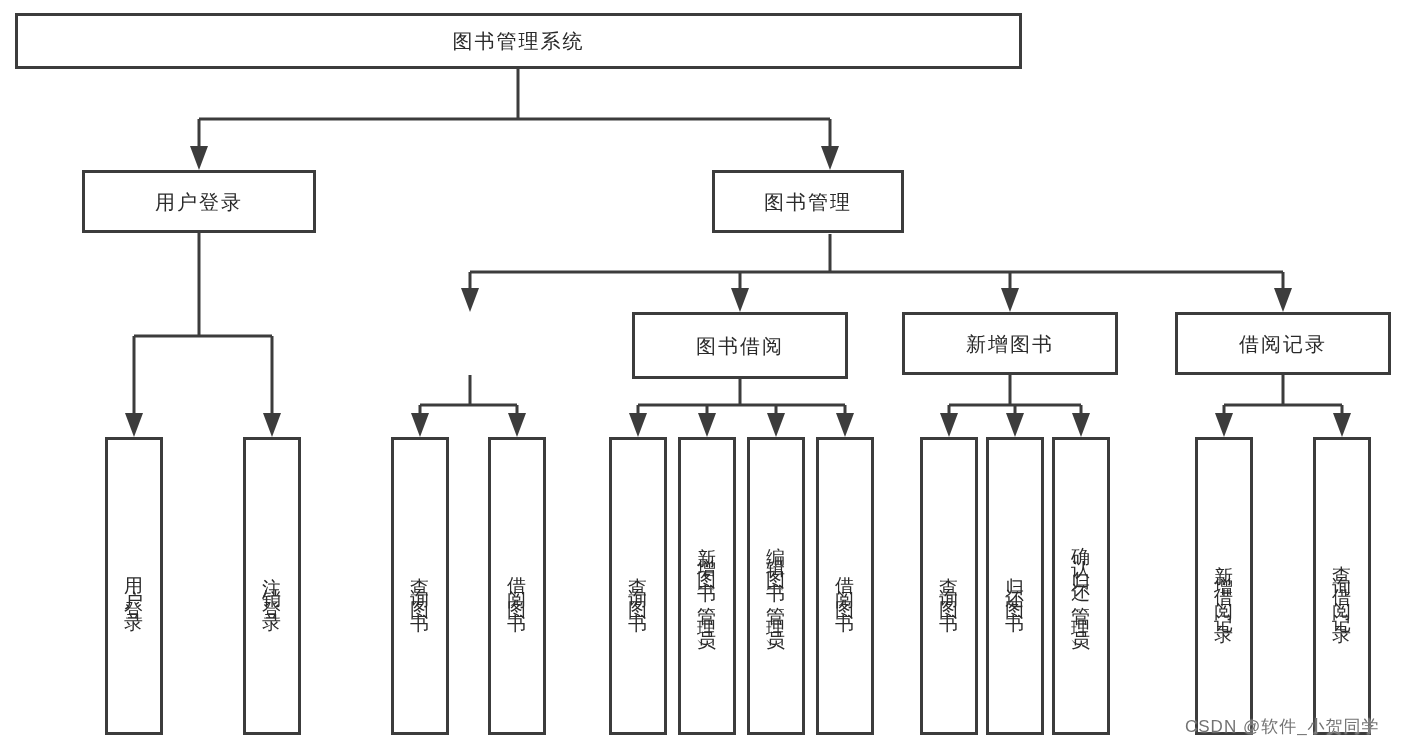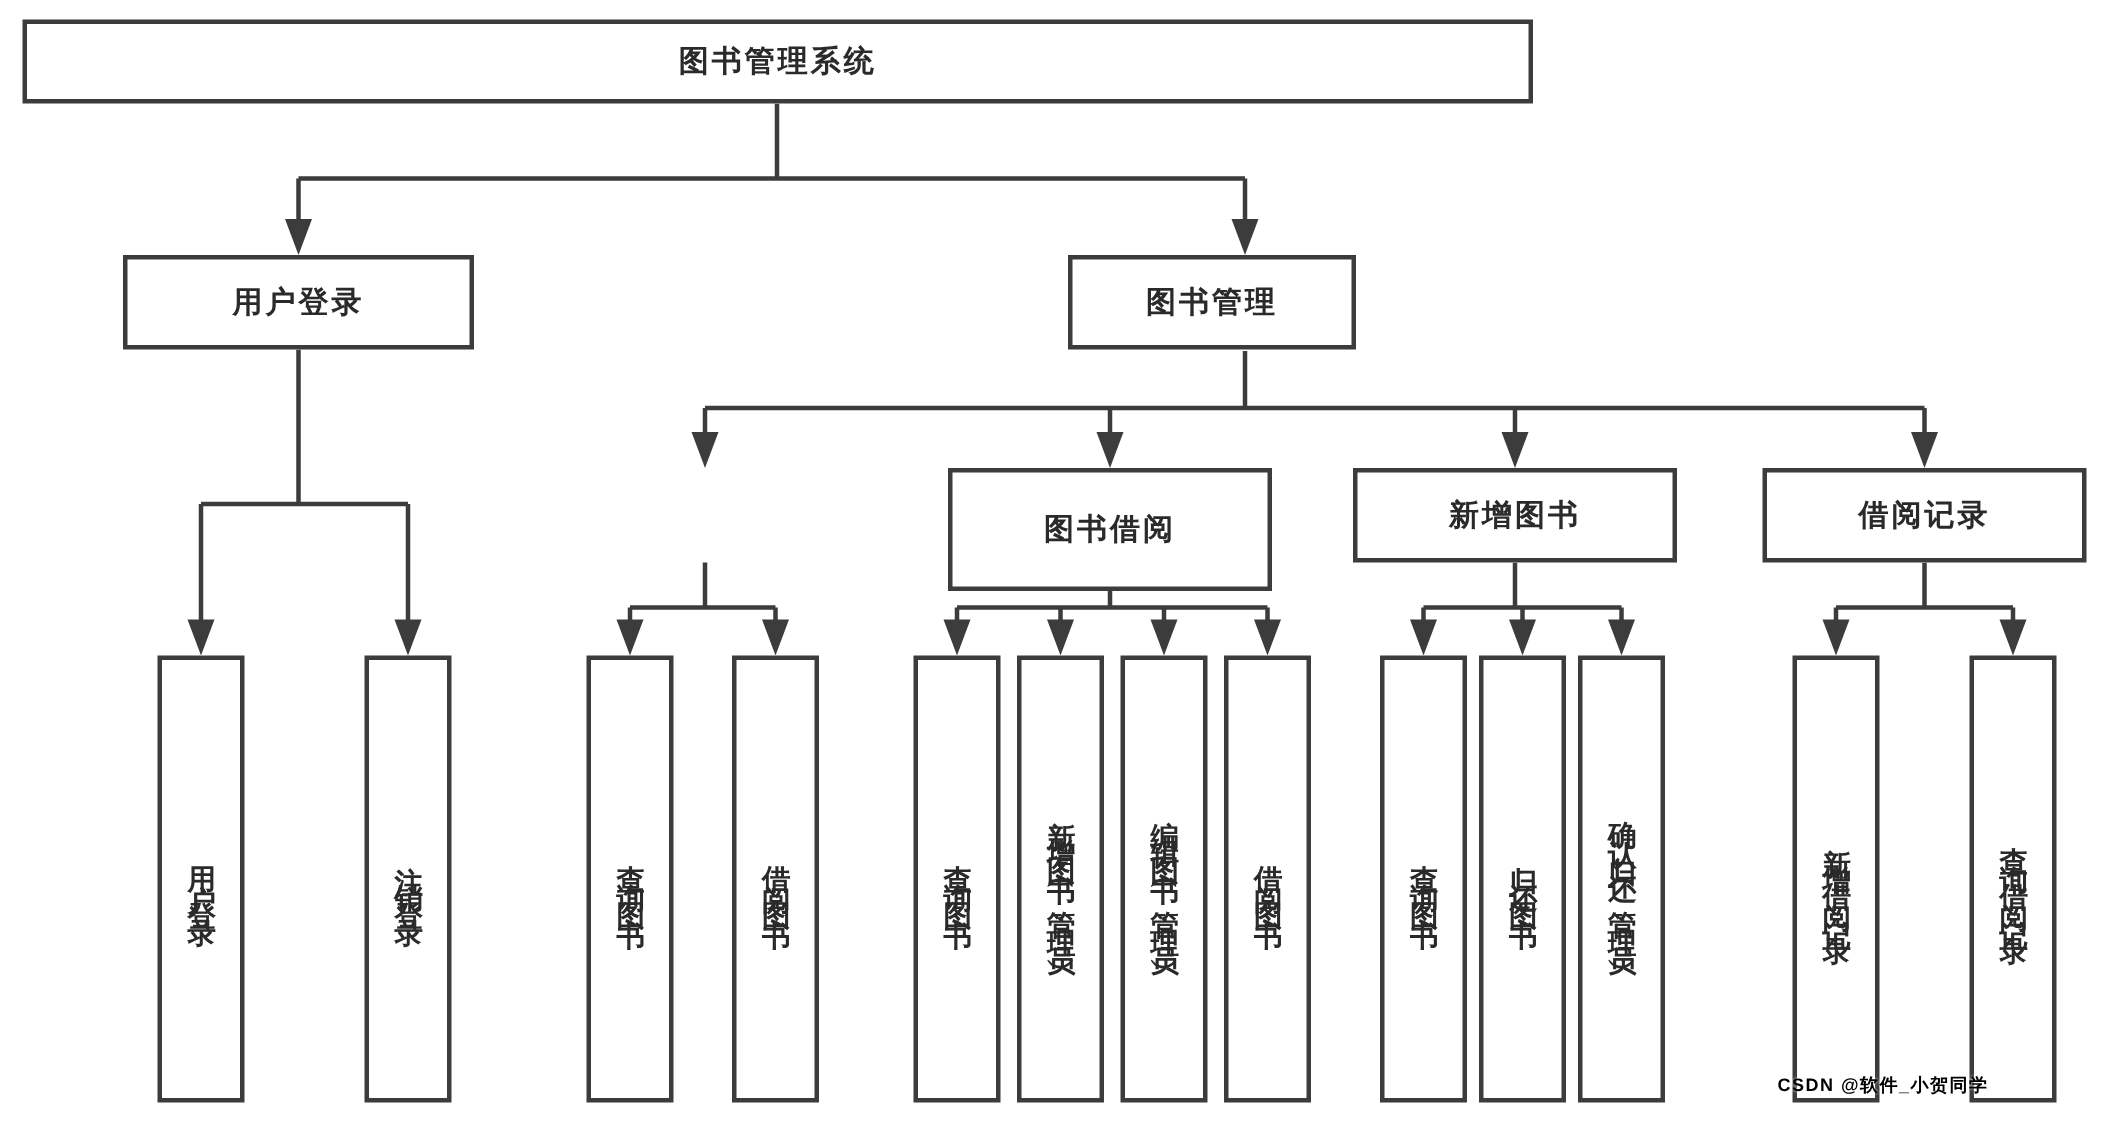--- a/index.html
+++ b/index.html
@@ -3,21 +3,20 @@
 <meta charset="utf-8">
 <style>
   html,body{margin:0;padding:0;background:#ffffff;}
   .stage{
     position:relative;
     width:1405px;height:747px;
     background:#ffffff;
     font-family:"Liberation Sans",sans-serif;
     color:#2a2a2a;
     overflow:hidden;
-    font-weight:bold;
   }
   .connectors{position:absolute;left:0;top:0;z-index:0;}
   .node{
     position:absolute;
     box-sizing:border-box;
     border:3px solid #3c3c3c;
     background:#ffffff;
     display:flex;
     align-items:center;
     justify-content:center;
@@ -30,22 +29,22 @@
     writing-mode:vertical-rl;
     text-orientation:mixed;
     letter-spacing:12px;
     font-size:19px;
     line-height:1;
   }
   .watermark{
     position:absolute;
     left:1185px;top:715px;
     z-index:2;
-    font-size:12px;
-    color:#000000;
+    font-size:17px;
+    color:#737373;
     letter-spacing:1px;
     text-shadow:0 0 2px #ffffff;
     white-space:nowrap;
   }
 </style>
 </head>
 <body>
 
 <div class="stage">
 
@@ -96,21 +95,21 @@
     <span>图书管理系统</span>
   </div>
 
   <div class="node" style="left:82px;top:170px;width:234px;height:63px">
     <span>用户登录</span>
   </div>
   <div class="node" style="left:712px;top:170px;width:192px;height:63px">
     <span>图书管理</span>
   </div>
 
-  <div class="node" style="left:632px;top:312px;width:216px;height:82px">
+  <div class="node" style="left:632px;top:312px;width:216px;height:67px">
     <span>图书借阅</span>
   </div>
   <div class="node" style="left:902px;top:312px;width:216px;height:63px">
     <span>新增图书</span>
   </div>
   <div class="node" style="left:1175px;top:312px;width:216px;height:63px">
     <span>借阅记录</span>
   </div>
 
   <div class="node leaf" style="left:105px;top:437px;width:58px;height:298px">

